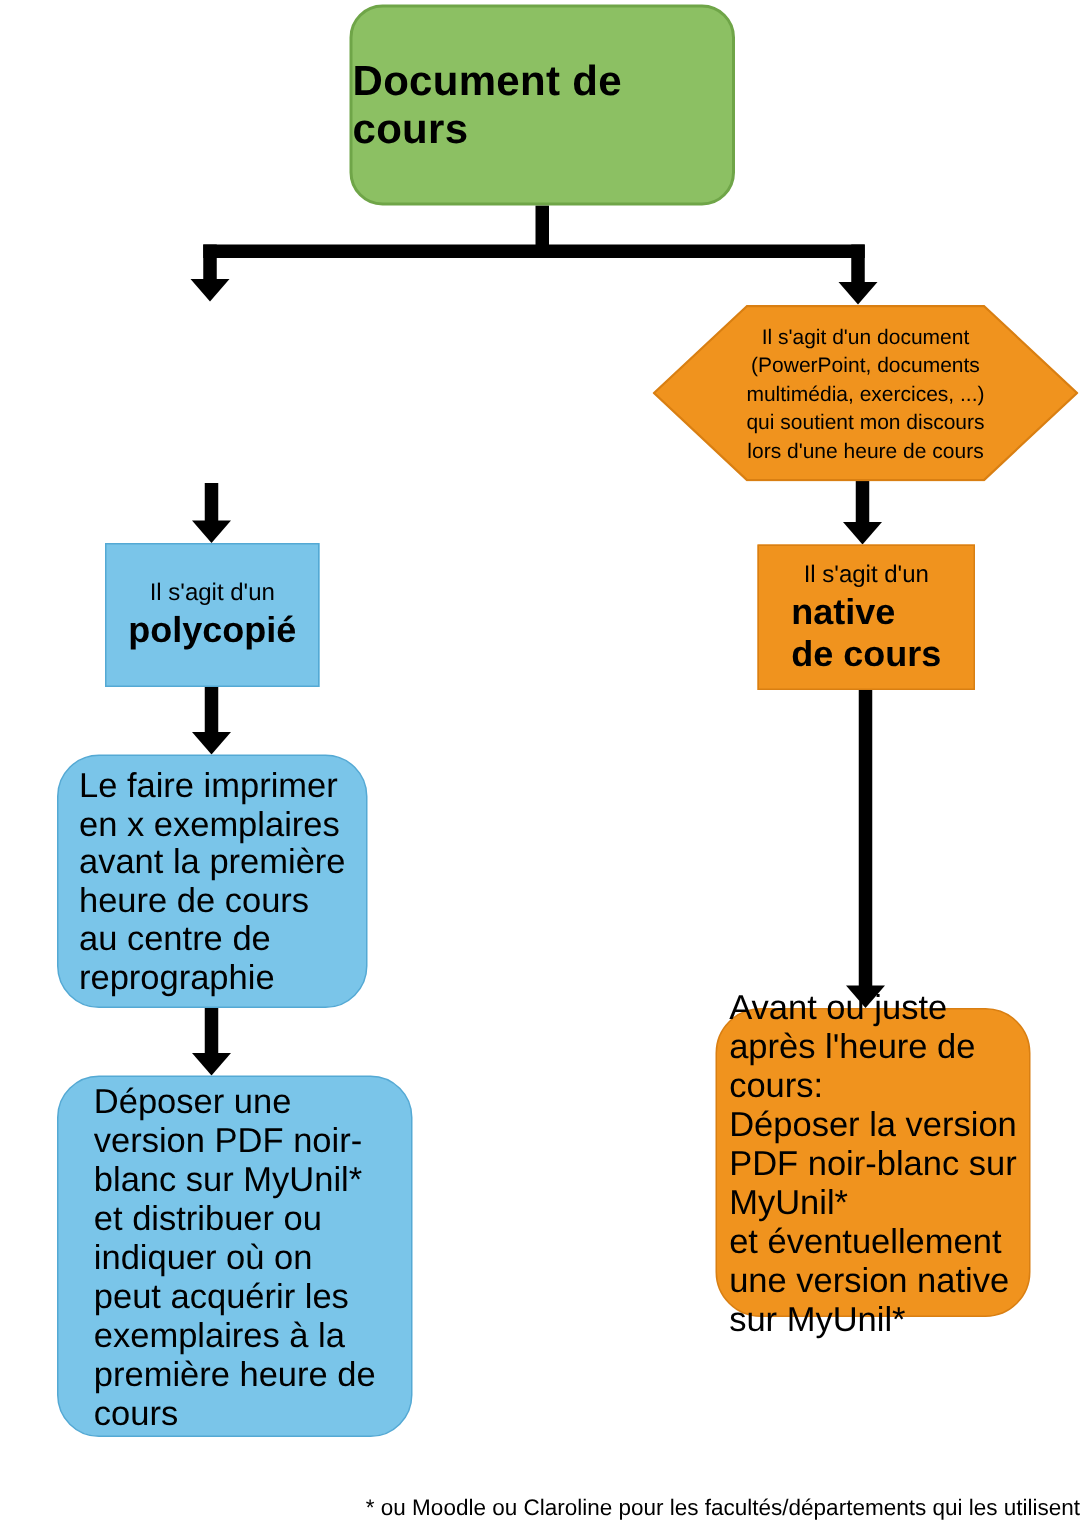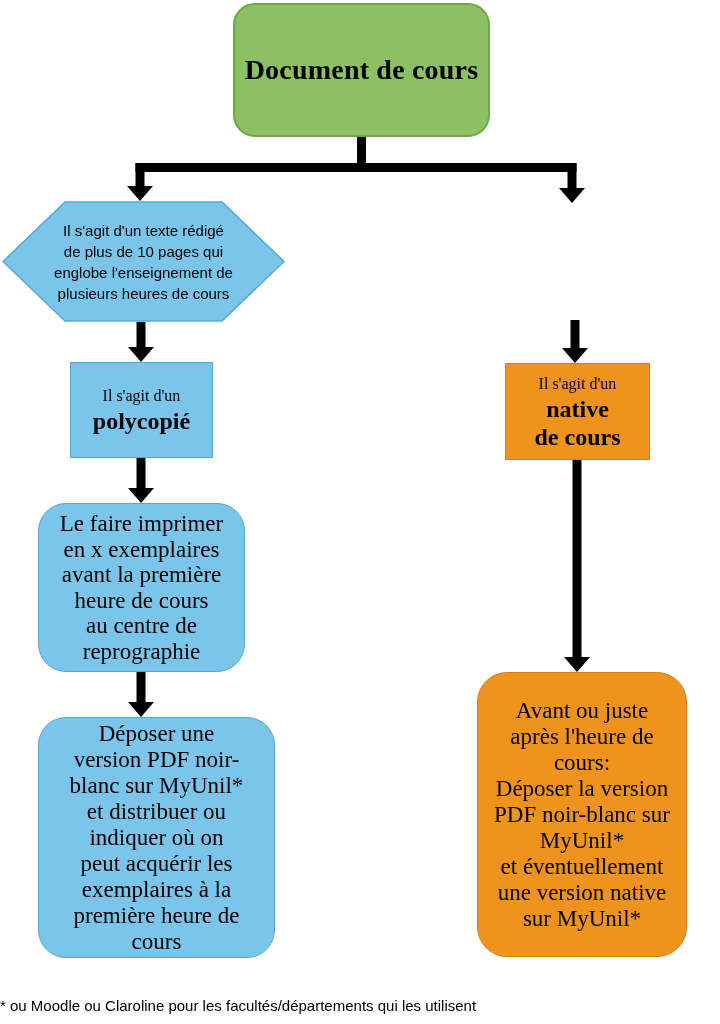--- a/index.html
+++ b/index.html
@@ -8,21 +8,21 @@
     --orange:#F0931E; --orange_border:#D97F12;
     --arrow:#000000; --text:#000000; --page_bg:#FFFFFF;
   }
   *{box-sizing:border-box; margin:0; padding:0;}
   html,body{background:var(--page_bg);}
   body{font-family:"Liberation Sans", sans-serif; color:var(--text);}
   .canvas{position:relative; width:720px; height:1024px; margin:0 auto; background:var(--page_bg); overflow:hidden;}
 
   .connectors{position:absolute; left:0; top:0; width:720px; height:1024px; pointer-events:none;}
 
-  .node{position:absolute; display:flex; align-items:center; justify-content:center; text-align:center;font-family:Liberation Serif, serif;}
+  .node{position:absolute; display:flex; align-items:center; justify-content:center; }
 
   .root-box{
     left:233px; top:3px; width:257px; height:134px;
     background:var(--green); border:2px solid var(--green_border); border-radius:22px;
   }
   .root-box .title{font-size:28px; font-weight:bold; letter-spacing:0.2px;}
 
   .hex{position:absolute;}
   .hex svg{position:absolute; left:0; top:0;}
   .hex .hex-text{
@@ -41,25 +41,25 @@
   .type-box .intro{font-size:16px; line-height:22px;}
   .type-box .emph{font-size:24px; line-height:28px; font-weight:bold; white-space:pre-line;}
   .type-left{left:70px; top:362px; width:143px; height:96px;}
   .type-right{left:505px; top:363px; width:145px; height:97px; background:var(--orange); border-color:var(--orange_border);}
 
   .round-box{white-space:pre-line; font-size:23px;}
   .round-blue{background:var(--blue); border:1.5px solid var(--blue_border); border-radius:28px;}
   .round-orange{background:var(--orange); border:1.5px solid var(--orange_border); border-radius:30px;}
   .step-left-1{left:38px; top:503px; width:207px; height:169px; line-height:25.5px;}
   .step-left-2{left:38px; top:717px; width:237px; height:241px; line-height:26px;}
-  .step-right-1{left:477px; top:672px; width:210px; height:285px; line-height:26px;}
+  .step-right-1{left:477px; top:672px; width:210px; height:206px; line-height:26px;}
 
   .footnote{
     position:absolute; left:0; top:996px; width:720px;
-    text-align:left; font-size:15px; line-height:20px;
+    text-align:right; font-size:15px; line-height:20px;
   }
 </style>
 </head>
 <body>
 
 <div class="canvas">
 
   <svg class="connectors" viewBox="0 0 720 1024" xmlns="http://www.w3.org/2000/svg">
     <g stroke="#000000" stroke-width="9" fill="none">
       <line x1="361.5" y1="137" x2="361.5" y2="172"></line>
@@ -80,30 +80,31 @@
       <polygon points="128,702 154,702 141,717"></polygon>
       <polygon points="562,348 588,348 575,363"></polygon>
       <polygon points="564,657 590,657 577,672"></polygon>
     </g>
   </svg>
 
   <div class="node root-box">
     <div class="title">Document de cours</div>
   </div>
 
-  <div class="hex hex-left">
-    <svg width="283" height="121" viewBox="0 0 283 121">
-      <polygon points="1,60.5 63,1 220,1 282,60.5 220,120 63,120" fill="#7AC5E9" stroke="#54A9D4" stroke-width="1.5"></polygon>
+
+  <div class="hex hex-right">
+    <svg width="284" height="118" viewBox="0 0 284 118">
+      <polygon points="1,59 63,1 221,1 283,59 221,117 63,117" fill="#F0931E" stroke="#D97F12" stroke-width="1.5"></polygon>
     </svg>
-    <div class="hex-text">Il s'agit d'un texte rédigé
-de plus de 10 pages qui
-englobe l'enseignement de
-plusieurs heures de cours</div>
+    <div class="hex-text">Il s'agit d'un document
+(PowerPoint, documents
+multimédia, exercices, ...)
+qui soutient mon discours
+lors d'une heure de cours</div>
   </div>
-
 
   <div class="node type-box type-left">
     <div class="intro">Il s'agit d'un</div>
     <div class="emph">polycopié</div>
   </div>
 
   <div class="node type-box type-right">
     <div class="intro">Il s'agit d'un</div>
     <div class="emph">native
 de cours</div>

